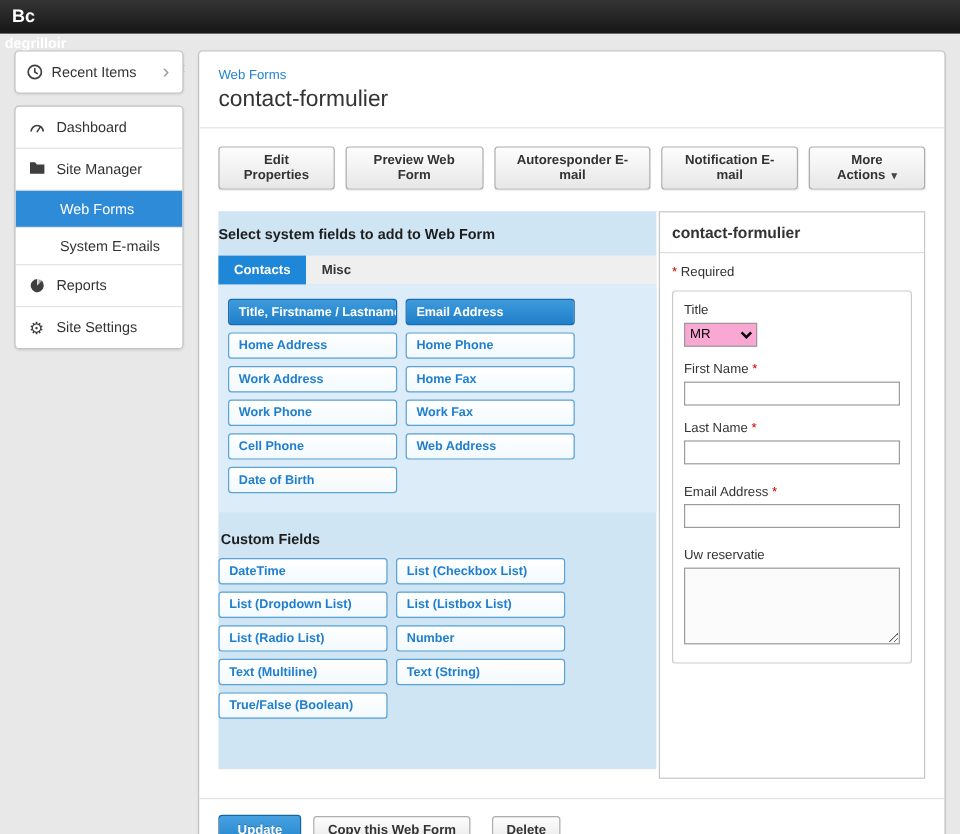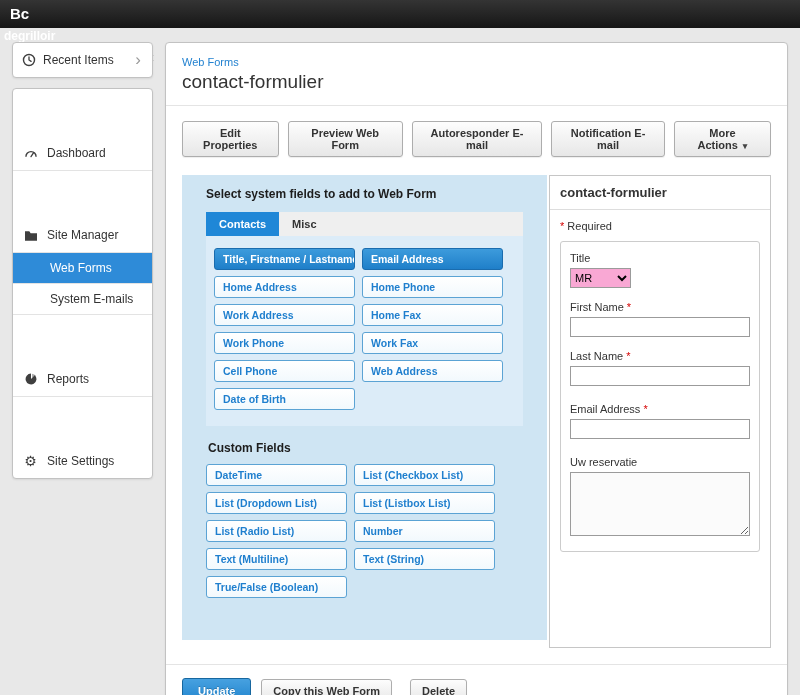--- a/index.html
+++ b/index.html
@@ -25,21 +25,21 @@
   
   .layout { display:flex; padding:14px 12px; align-items:flex-start; }
   .box { background:#fff; border:1px solid #c2c2c2; border-radius:4px; box-shadow:0 1px 2px rgba(0,0,0,.08); }
 
   
   .sidebar { width:141px; flex-shrink:0; }
   .recent-box { height:36px; display:flex; align-items:center; padding:0 8px; margin-bottom:10px; cursor:pointer; }
   .recent-box .rlabel { flex:1; margin-left:7px; color:#333; }
   .chev { color:#9a9a9a; font-size:17px; line-height:1; padding:0 3px 2px 0; }
   .nav-box { overflow:hidden; }
-  .nav-item { display:flex; align-items:flex-end; gap:9px; padding:10px 10px; border-bottom:1px solid #e3e3e3; cursor:pointer; color:#333;margin-top:47px; }
+  .nav-item { display:flex; align-items:flex-start; gap:9px; padding:10px 10px; border-bottom:1px solid #e3e3e3; cursor:pointer; color:#333; }
   .nav-item:last-child { border-bottom:none; }
   .sub-item { display:block; padding:8px 10px 8px 37px; border-bottom:1px solid #e3e3e3; cursor:pointer; color:#333; }
   .sub-item.active { background:#2e8bd8; color:#fff; }
   .icon { display:inline-flex; width:15px; justify-content:center; }
   .icon svg { display:block; }
   .gear-glyph { font-size:14px; line-height:1; color:#3f3f3f; }
 
   
   .main-panel { flex:1; margin-left:12px; background:#fff; border:1px solid #c2c2c2; border-radius:4px;
                 box-shadow:0 1px 2px rgba(0,0,0,.08); padding:12px 16px 16px; min-height:627px; }
@@ -48,21 +48,21 @@
   .title-divider { border-bottom:1px solid #e4e4e4; margin:0 -16px 15px; }
 
   .toolbar { display:flex; gap:9px; margin-bottom:18px; }
   .btn { background:linear-gradient(#fdfdfd,#e7e7e7); border:1px solid #adadad; border-radius:3px;
          padding:5px 11px; font-size:11px; font-weight:bold; color:#333; cursor:pointer;
          box-shadow:0 1px 1px rgba(0,0,0,.07); font-family:"Liberation Sans", sans-serif; }
   .caret { font-size:9px; margin-left:5px; color:#444; }
 
   
   .panels { display:flex; align-items:flex-start; }
-  .fields-panel { flex:1; background:#cfe5f3; min-height:465px; padding:12px 24px; }
+  .fields-panel { flex:1; background:#cfe5f3; min-height:465px; padding:12px 0; }
   .fp-heading { font-weight:bold; font-size:12px; color:#1d1d1d; margin-bottom:11px; }
   .tabs { display:flex; background:#efefef; }
   .tab { padding:6px 13px; font-size:11px; font-weight:bold; color:#333; cursor:pointer; }
   .tab.active { background:#1f87d7; color:#fff; }
   .tab-content { background:#dcecf8; padding:12px 8px 16px; }
   .fgrid { display:grid; grid-template-columns:141px 141px; gap:6px 7px; }
   .fbtn { background:linear-gradient(#ffffff,#f2f9fd); border:1px solid #5ba3d4; border-radius:3px;
           color:#1f7fce; font-weight:bold; font-size:10.5px; padding:4px 8px; text-align:left;
           cursor:pointer; font-family:"Liberation Sans", sans-serif; white-space:nowrap; overflow:hidden; }
   .fbtn.selected { background:linear-gradient(#3d9bdc,#1f7fc9); color:#fff; border-color:#1a6cae; }

